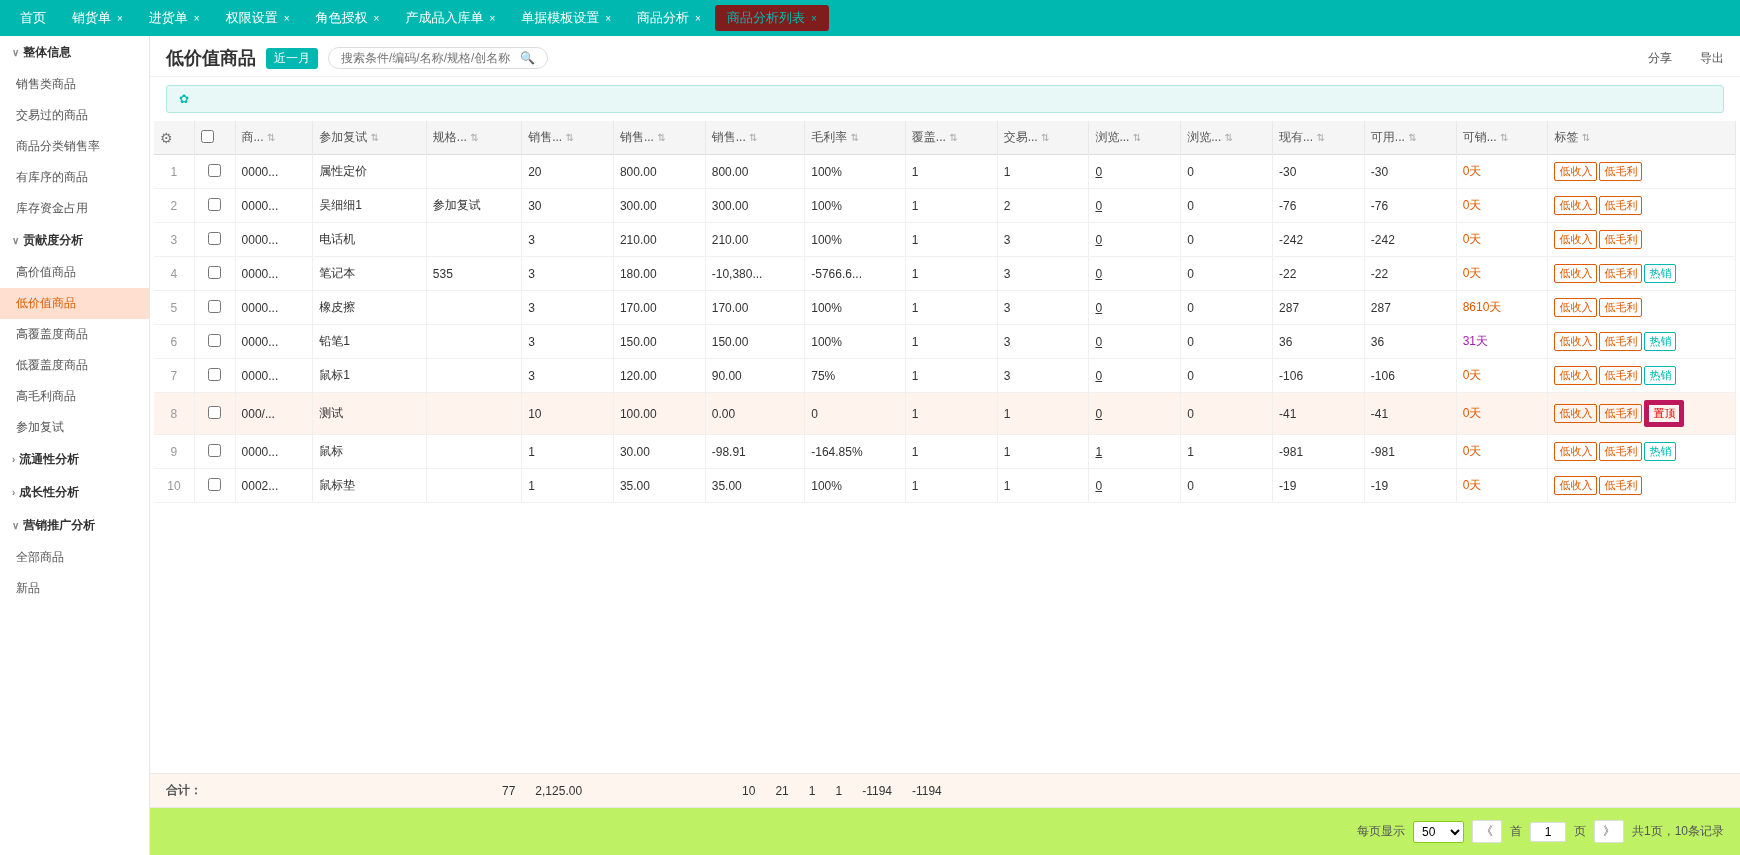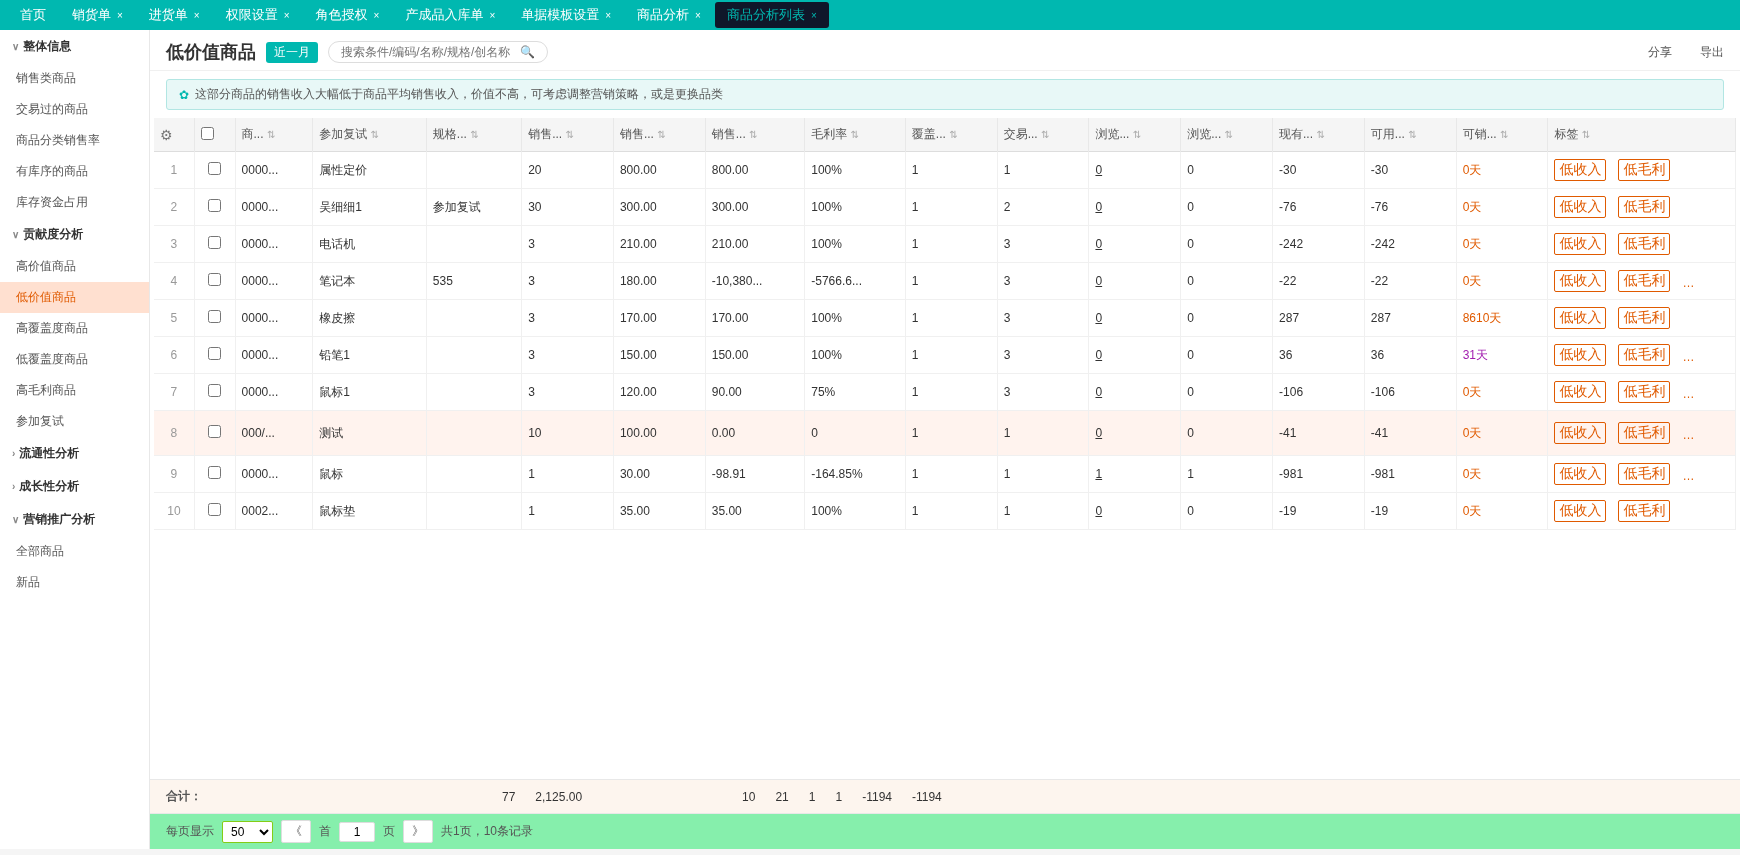--- a/index.html
+++ b/index.html
@@ -1,39 +1,39 @@
 <!DOCTYPE html>
 <html><head>
   <meta charset="utf-8">
   <style>
     * { box-sizing: border-box; margin: 0; padding: 0; font-family: 'Microsoft YaHei', Arial, sans-serif; font-size: 12px; }
     body { background: #f5f5f5; overflow: hidden; height: 855px; }
 
     
     .top-nav {
       background: #00b8b0;
-      height: 30px;
+      height: 36px;
       display: flex;
       align-items: center;
       padding: 0 8px;
       gap: 2px;
       flex-shrink: 0;
     }
     .nav-item {
       color: #fff;
       padding: 4px 12px;
       cursor: pointer;
       border-radius: 3px;
       white-space: nowrap;
       font-size: 13px;
       display: flex;
       align-items: center;
       gap: 4px;
     }
-    .nav-item.active { background: #0f172a; color: #00b8b0; }
+    .nav-item.active { background: #7f1d1d; color: #00b8b0; }
     .nav-item .close-x { font-size: 10px; color: inherit; margin-left: 2px; }
 
     
     .main-layout {
       display: flex;
       height: calc(855px - 36px);
     }
 
     
     .sidebar {
@@ -176,22 +176,22 @@
       border-right: 1px solid #f0f0f0;
       white-space: nowrap;
       overflow: hidden;
       max-width: 120px;
       text-overflow: ellipsis;
     }
     .tag {
       display: inline-block;
       border-radius: 2px;
       padding: 1px 4px;
-      font-size: 14px;
-      margin-right: 12px;
+      font-size: 11px;
+      margin-right: 2px;
     }
     .tag-orange { color: #e05a00; border: 1px solid #e05a00; }
     .tag-green { color: #00b8b0; border: 1px solid #00b8b0; }
     .tag-red { color: #e00000; border: 5px solid #be185d; }
     .underline-link { text-decoration: underline; cursor: pointer; }
     .row-num { color: #999; text-align: center; }
     .checkbox-cell { text-align: center; }
     input[type="checkbox"] { cursor: pointer; }
 
     
@@ -203,25 +203,26 @@
       align-items: center;
       gap: 20px;
       font-size: 12px;
       color: #333;
       flex-shrink: 0;
     }
     .footer-label { color: #555; font-weight: bold; }
 
     
     .pagination-bar {
-      background: #86efac;
+      background: #bef264;
       border-top: 1px solid #e8e8e8;
-      padding: 6px 16px;
-      display: flex;
-      align-items: center;
+      padding: 12px 16px;
+      display: flex;
+      align-items: center;
+      justify-content: flex-end;
       gap: 8px;
       flex-shrink: 0;
     }
     .pagination-bar span { color: #555; }
     .pagination-btn {
       border: 1px solid #ddd;
       background: #fff;
       padding: 2px 8px;
       cursor: pointer;
       border-radius: 2px;
@@ -314,21 +315,20 @@
         <span style="color:#00b8b0;">🔍</span>
       </div>
       <div class="header-actions">
         <button class="action-btn">分享</button>
         <button class="action-btn">导出</button>
       </div>
     </div>
 
     <div class="info-banner">
       <span style="color:#00b8b0;">✿</span>
-      <span>这部分商品的销售收入大幅低于商品平均销售收入，价值不高，可考虑调整营销策略，或是更换品类</span>
     </div>
 
     <div class="table-container">
       <table>
         <thead>
           <tr>
 
           <th><span class="gear-icon">⚙</span></th>
               <th><input type="checkbox" style=""></th>
               <th><span>商...</span> <span class="sort-icon">⇅</span></th>

